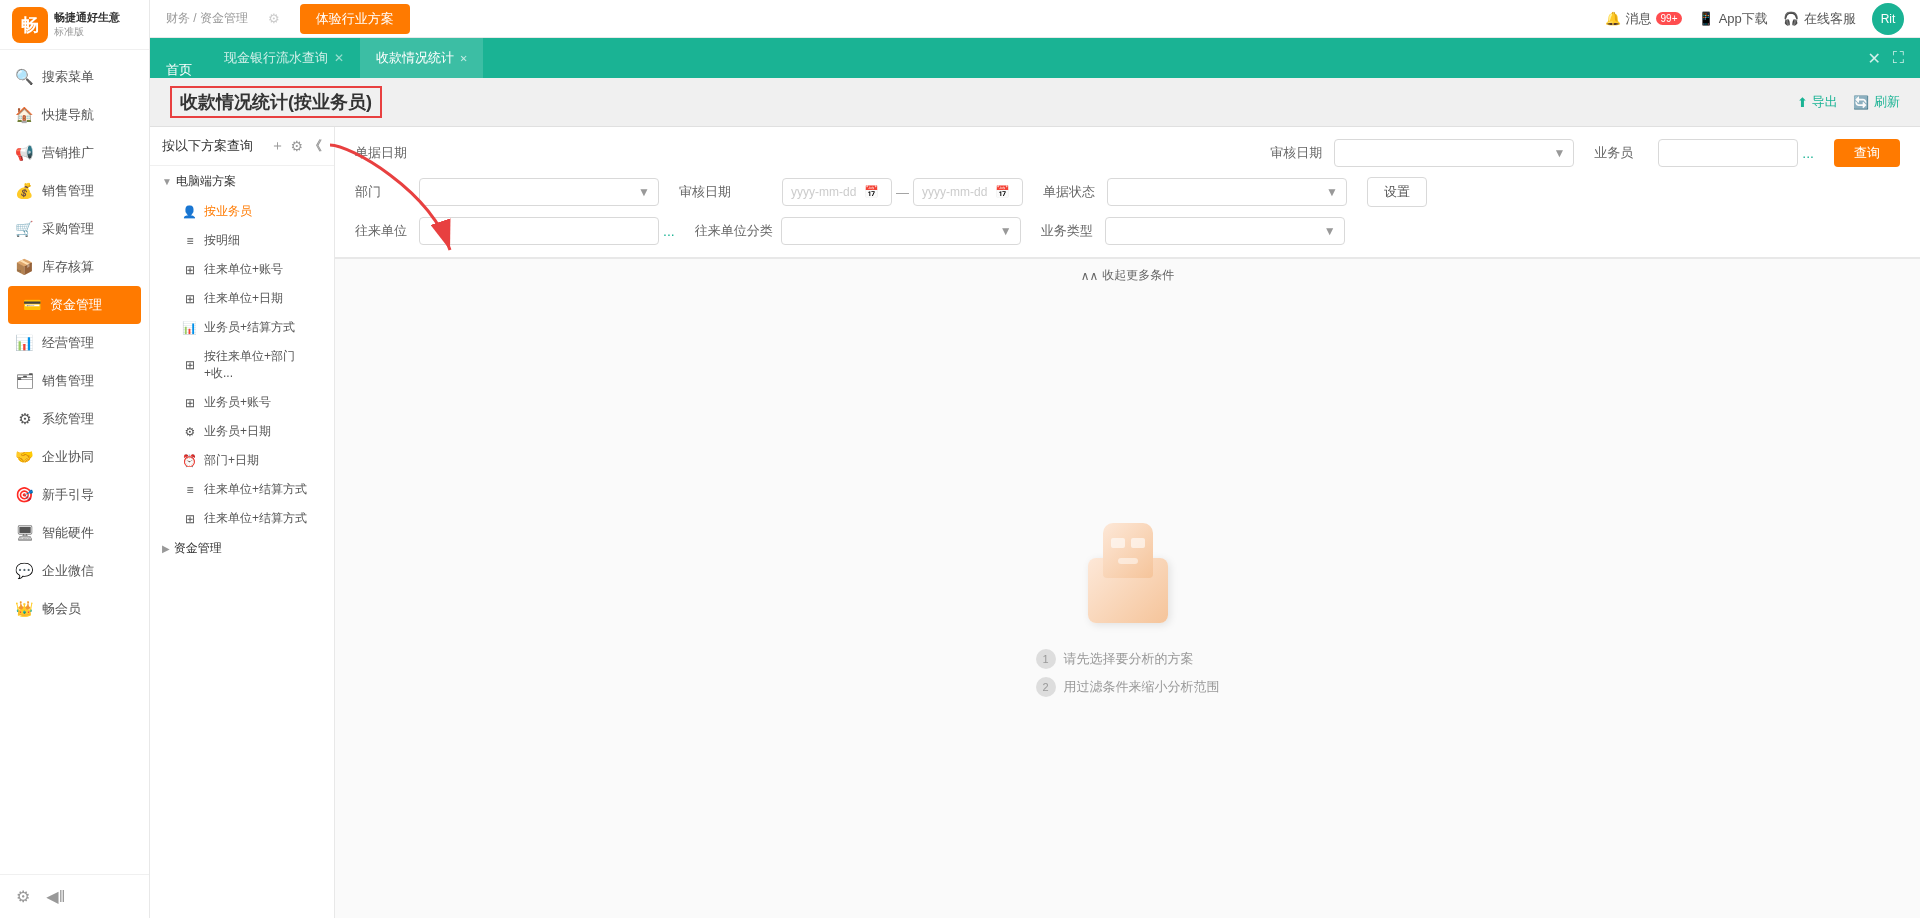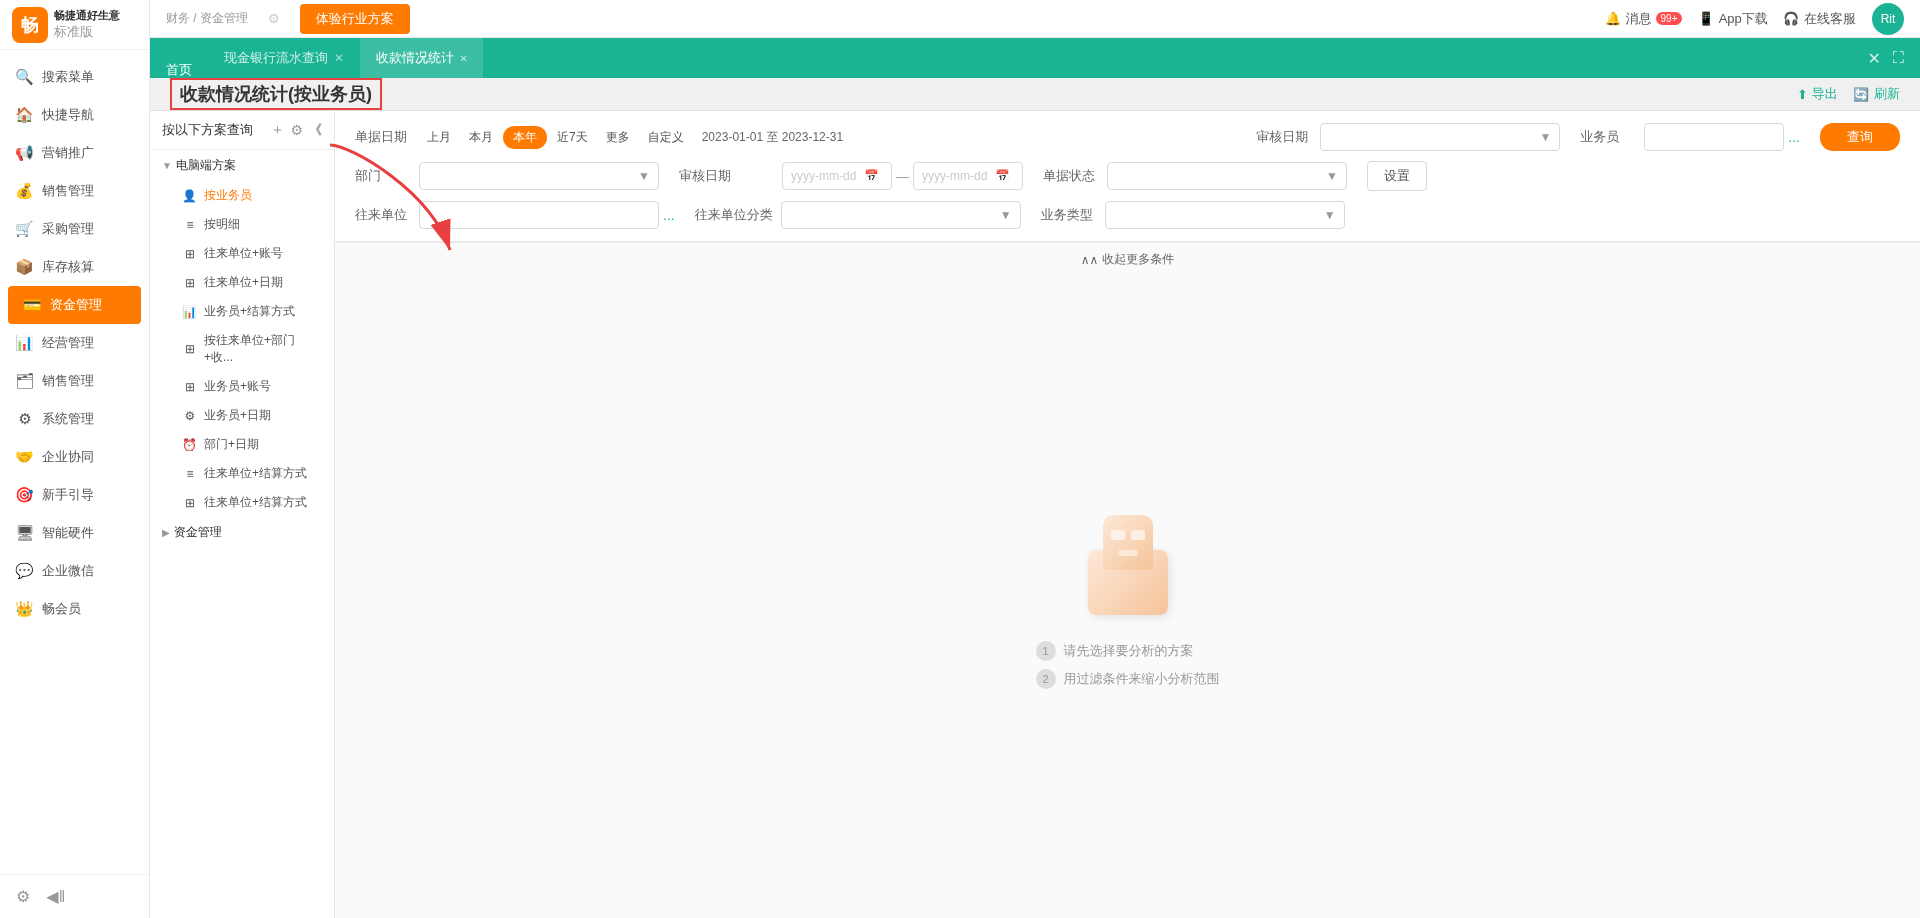--- a/index.html
+++ b/index.html
@@ -31,21 +31,21 @@
     
     .tabbar { height: 40px; background: #1ab394; display: flex; align-items: center; padding: 0 16px; gap: 0; flex-shrink: 0; }
     .tab { display: flex; align-items: center; padding: 0 16px; height: 40px; cursor: pointer; color: rgba(255,255,255,0.8); font-size: 13px; gap: 6px; position: relative; }
     .tab.active { background: rgba(255,255,255,0.15); color: white; font-family: Liberation Mono, monospace; }
     .tab-home { color: white; padding: 0 16px 0 0; margin-top: 24px; }
     .tab-close { font-size: 12px; opacity: 0.7; cursor: pointer; }
     .tabbar-right { margin-left: auto; display: flex; gap: 12px; align-items: center; }
     .window-btn { color: rgba(255,255,255,0.8); font-size: 16px; cursor: pointer; }
 
     
-    .page-header { background: #f0f0f0; padding: 0 20px; display: flex; align-items: center; border-bottom: 1px solid #e0e0e0; flex-shrink: 0; }
+    .page-header { background: #f0f0f0; padding: 8px 20px; display: flex; align-items: center; border-bottom: 1px solid #e0e0e0; flex-shrink: 0; }
     .page-title { font-size: 18px; font-weight: bold; color: #333; border: 2px solid #e84040; padding: 2px 8px; }
     .page-header-right { margin-left: auto; display: flex; gap: 16px; align-items: center; }
     .header-action { display: flex; align-items: center; gap: 4px; color: #1ab394; font-size: 13px; cursor: pointer; }
 
     
     .content-area { flex: 1; display: flex; overflow: hidden; }
 
     
     .left-panel { width: 185px; background: #fff; border-right: 1px solid #e8e8e8; flex-shrink: 0; overflow-y: auto; }
     .panel-header { padding: 10px 12px; display: flex; align-items: flex-end; justify-content: space-between; border-bottom: 1px solid #f0f0f0; }
@@ -69,21 +69,21 @@
     .filter-input { border: 1px solid #d9d9d9; border-radius: 4px; padding: 4px 8px; font-size: 12px; color: #333; min-width: 180px; height: 28px; display: flex; align-items: center; justify-content: space-between; cursor: pointer; background: #fff; }
     .filter-input-wide { min-width: 240px; }
     .date-range { display: flex; align-items: center; gap: 4px; padding-left: 39px; }
     .date-btn { padding: 3px 8px; font-size: 12px; color: #555; cursor: pointer; border-radius: 3px; }
     .date-btn.active { background: #ff7a00; color: white; border-radius: 12px; padding: 3px 10px; }
     .date-range-text { font-size: 12px; color: #666; margin-left: 8px; }
     .filter-input-date { border: 1px solid #d9d9d9; border-radius: 4px; padding: 4px 8px; font-size: 12px; color: #999; min-width: 110px; height: 28px; display: flex; align-items: center; gap: 4px; }
     .date-dash { color: #999; }
     .filter-dots { color: #1ab394; cursor: pointer; font-size: 14px; }
     .filter-chevron { color: #999; font-size: 12px; }
-    .btn-query { background: #ff7a00; color: white; border: none; border-radius: 13px; padding: 5px 27px; cursor: pointer; font-size: 13px; text-align: right; }
+    .btn-query { background: #ff7a00; color: white; border: none; border-radius: 4px; padding: 5px 20px; cursor: pointer; font-size: 13px; text-align: right; }
     .btn-set { background: white; color: #555; border: 1px solid #d9d9d9; border-radius: 4px; padding: 5px 16px; cursor: pointer; font-size: 13px; }
 
     
     .collapse-bar { background: #fafafa; border-top: 1px solid #e8e8e8; padding: 8px; display: flex; align-items: center; justify-content: center; cursor: pointer; flex-shrink: 0; }
     .collapse-btn { display: flex; align-items: center; gap: 4px; color: #666; font-size: 12px; }
 
     
     .data-area { flex: 1; background: #fafafa; display: flex; align-items: center; justify-content: center; overflow: hidden; }
     .empty-state { display: flex; flex-direction: column; align-items: center; gap: 16px; }
     .empty-steps { display: flex; flex-direction: column; gap: 8px; }
@@ -94,21 +94,21 @@
     .red-border { border: 2px solid #e84040 !important; }
   </style>
 </head>
 <body>
 
 <div class="sidebar">
   <div class="sidebar-logo">
     <div class="logo-icon">畅</div>
     <div>
       <div style="font-size:11px;font-weight:bold;color:#333">畅捷通好生意</div>
-      <div style="font-size:13px;color:#999">标准版</div>
+      <div style="font-size:10px;color:#999">标准版</div>
     </div>
   </div>
   <div class="sidebar-nav">
     <div class="nav-item">
       <span class="nav-icon">🔍</span>
       <span>搜索菜单</span>
     </div>
     <div class="nav-item">
       <span class="nav-icon">🏠</span>
       <span>快捷导航</span>
@@ -304,29 +304,20 @@
       </div>
     </div>
 
     <div class="right-panel">
 
       <div class="filter-area">
 
         <div class="filter-row">
           <div class="filter-item">
             <span class="filter-label">单据日期</span>
-            <div style="display:flex;align-items:center;gap:2px">
-              <span class="date-btn">上月</span>
-              <span class="date-btn">本月</span>
-              <span class="date-btn active">本年</span>
-              <span class="date-btn">近7天</span>
-              <span class="date-btn">更多</span>
-              <span class="date-btn">自定义</span>
-              <span class="date-range-text">2023-01-01 至 2023-12-31</span>
-            </div>
           </div>
           <div class="filter-item" style="margin-left:auto">
             <span class="filter-label">审核日期</span>
             <div class="filter-input filter-input-wide">
               <span></span>
               <span class="filter-chevron">▼</span>
             </div>
           </div>
           <div class="filter-item">
             <span class="filter-label">业务员</span>

